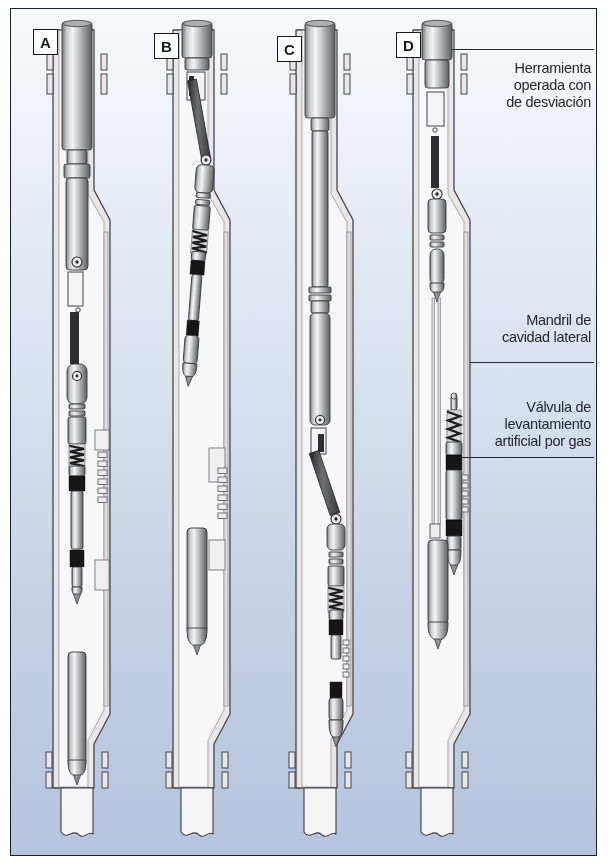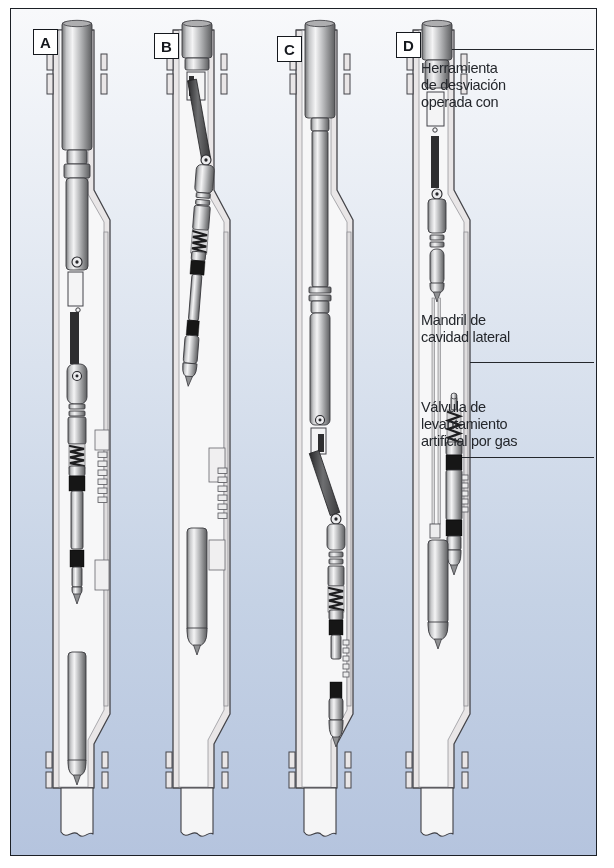--- a/index.html
+++ b/index.html
@@ -5,21 +5,21 @@
   html,body{margin:0;padding:0;background:#ffffff;}
   .page{position:relative;width:614px;height:868px;background:#ffffff;overflow:hidden;
         font-family:"Liberation Sans","DejaVu Sans",sans-serif;}
   .frame{position:absolute;left:10px;top:8px;width:585px;height:846px;box-sizing:content-box;
          border:1.6px solid #1c2026;
          background:linear-gradient(180deg,#f8f9fb 0%,#e3e9f2 30%,#c5d2e5 70%,#b5c4de 100%);}
   svg.canvas{position:absolute;left:0;top:0;}
   .panel-label{position:absolute;width:23px;height:24px;background:#ffffff;border:1.7px solid #15181d;
          display:flex;align-items:center;justify-content:center;
          font-weight:bold;font-size:15px;color:#15181d;z-index:4;}
-  .ann{position:absolute;right:23px;width:170px;text-align:left;color:#24272c;
+  .ann{position:absolute;right:23px;width:170px;text-align:right;color:#24272c;
        font-size:14.5px;line-height:17px;letter-spacing:-0.3px;z-index:4;}
   .leader{position:absolute;height:0;border-top:1.3px solid #24272c;z-index:3;}
 </style>
 </head>
 <body>
 
 <div class="page">
   <div class="frame"></div>
 
   <svg class="canvas" width="614" height="868" viewBox="0 0 614 868">
@@ -247,22 +247,22 @@
   <div class="panel-label" style="left:396px;top:32px">
       <span>D</span>
     </div>
 
   <div class="leader" style="left:452px;top:49px;width:142px"></div>
   <div class="leader" style="left:470px;top:362px;width:124px"></div>
   <div class="leader" style="left:462px;top:457px;width:132px"></div>
 
   <div class="ann" style="top:60px">
     <div>Herramienta</div>
+    <div>operada con</div>
     <div>de desviación</div>
-    <div>operada con</div>
   </div>
   <div class="ann" style="top:399px">
     <div>Válvula de</div>
     <div>levantamiento</div>
     <div>artificial por gas</div>
   </div>
   <div class="ann" style="top:312px">
     <div>Mandril de</div>
     <div>cavidad lateral</div>
   </div>

